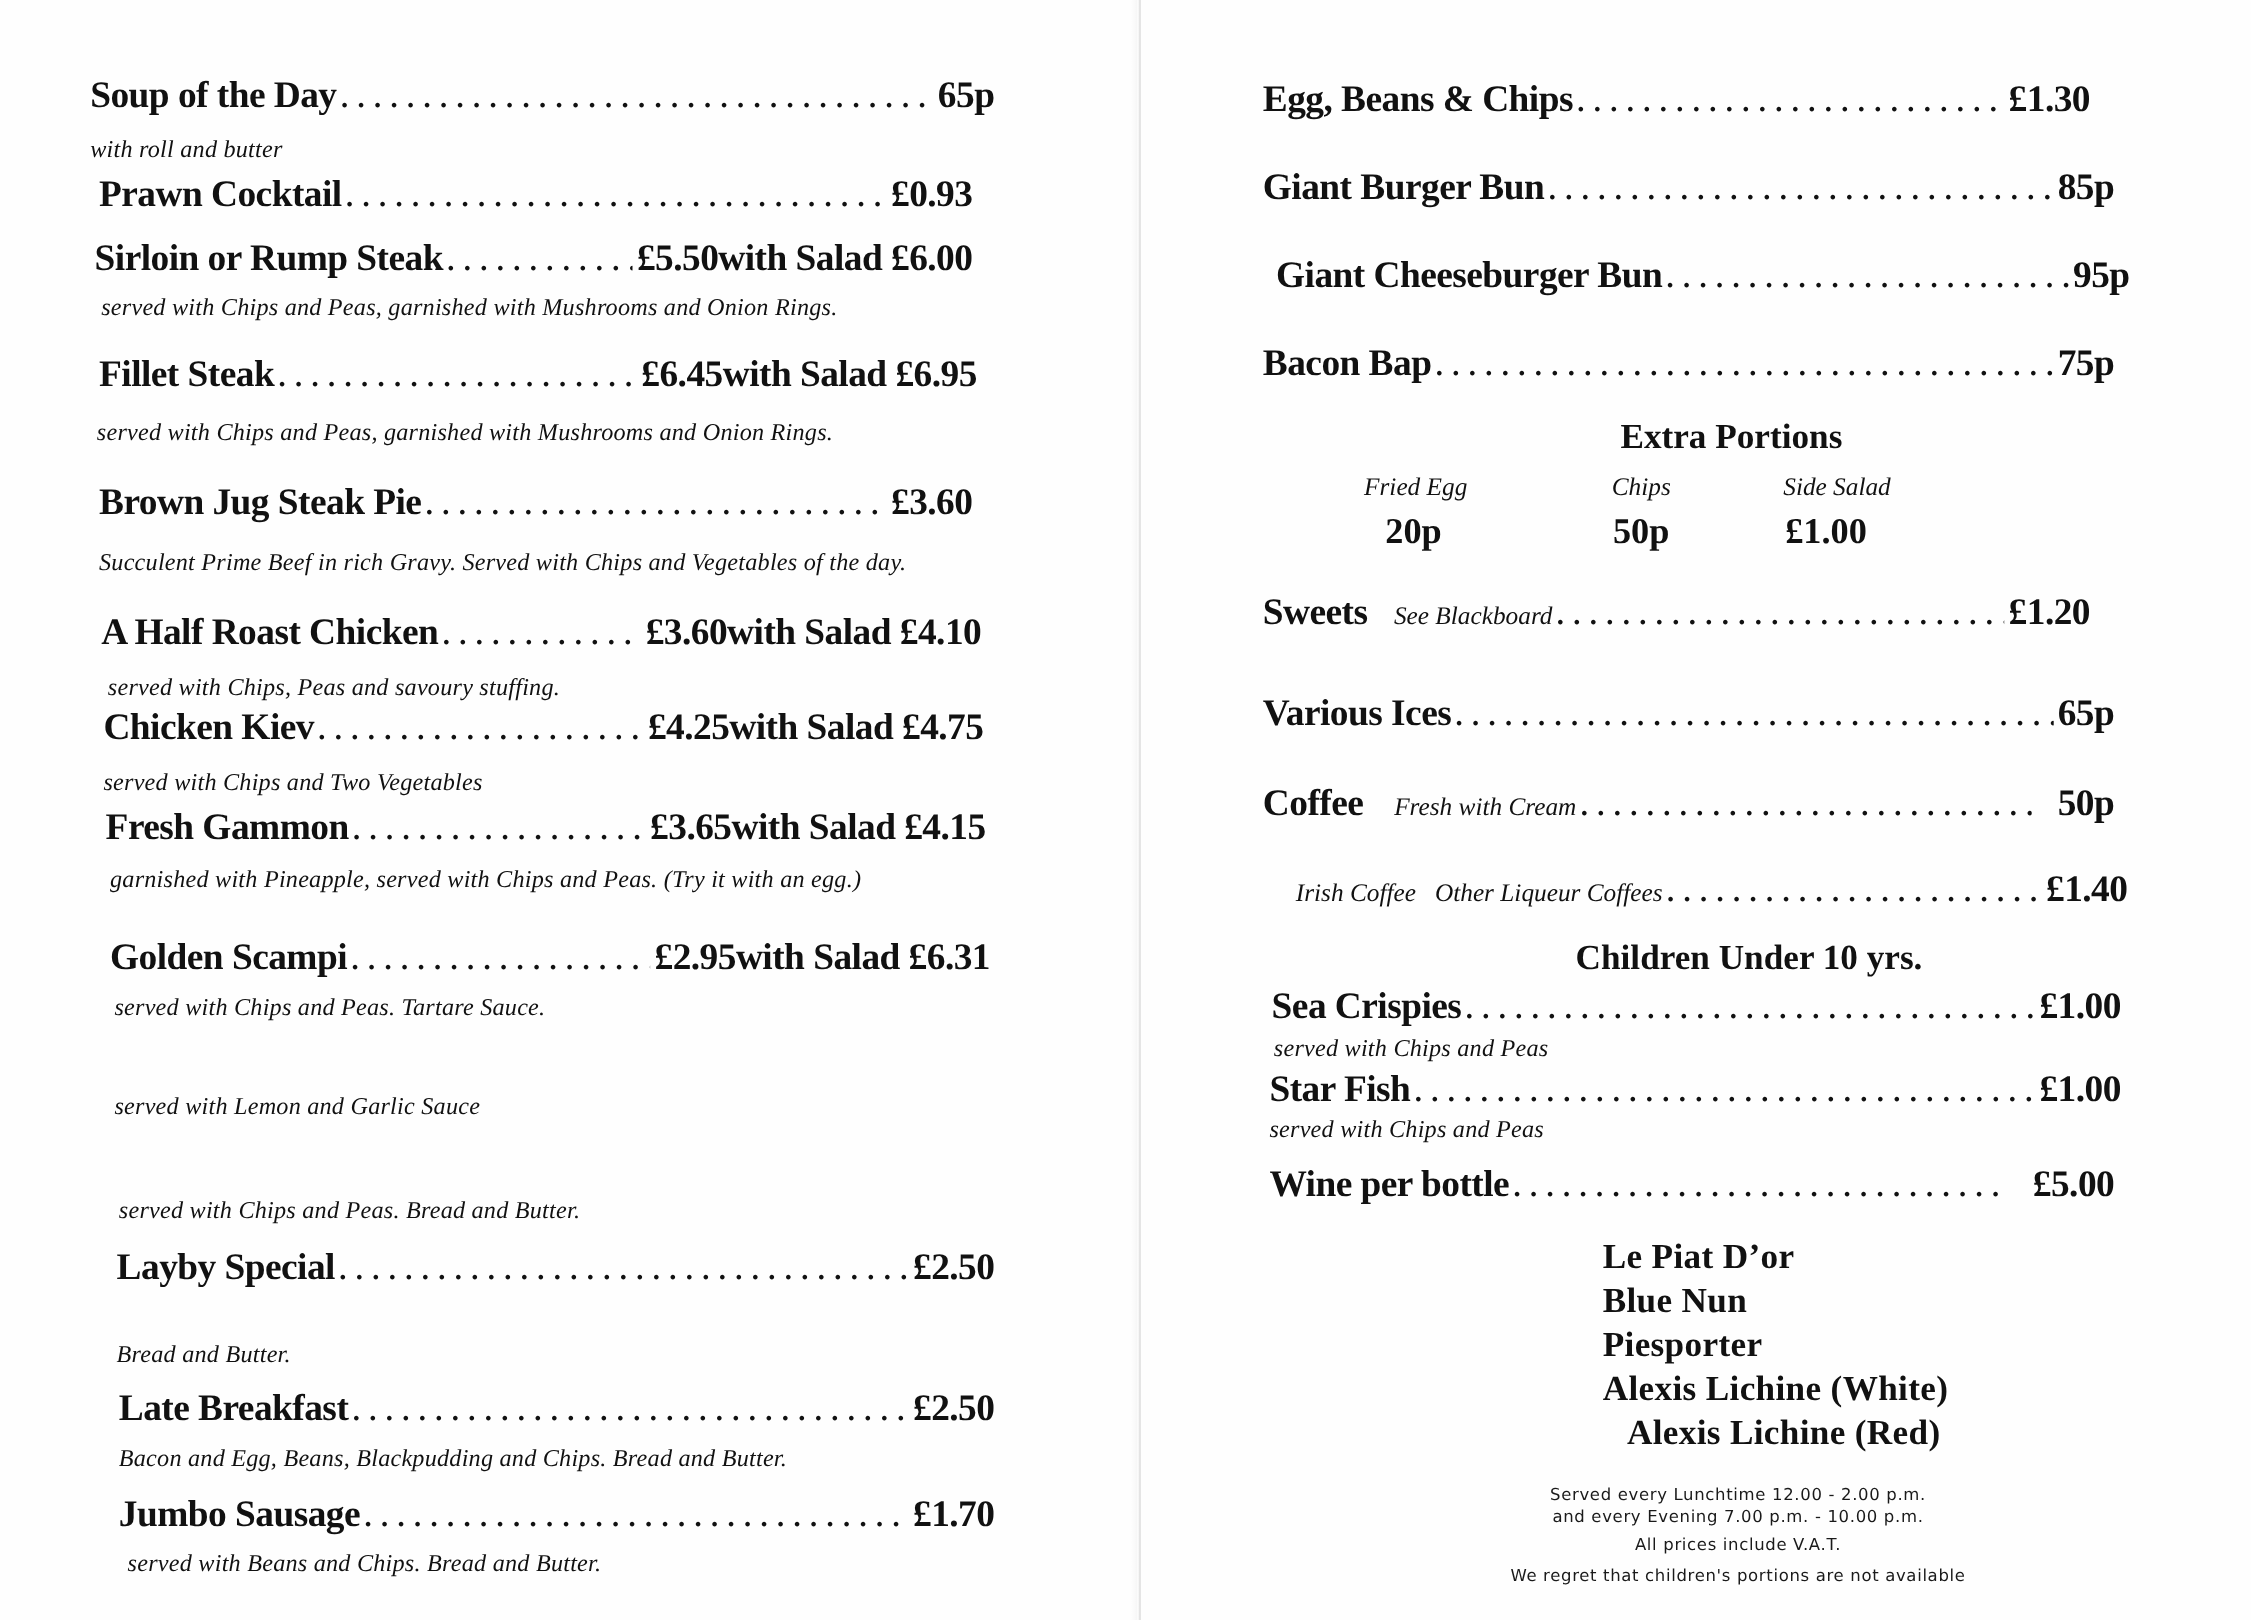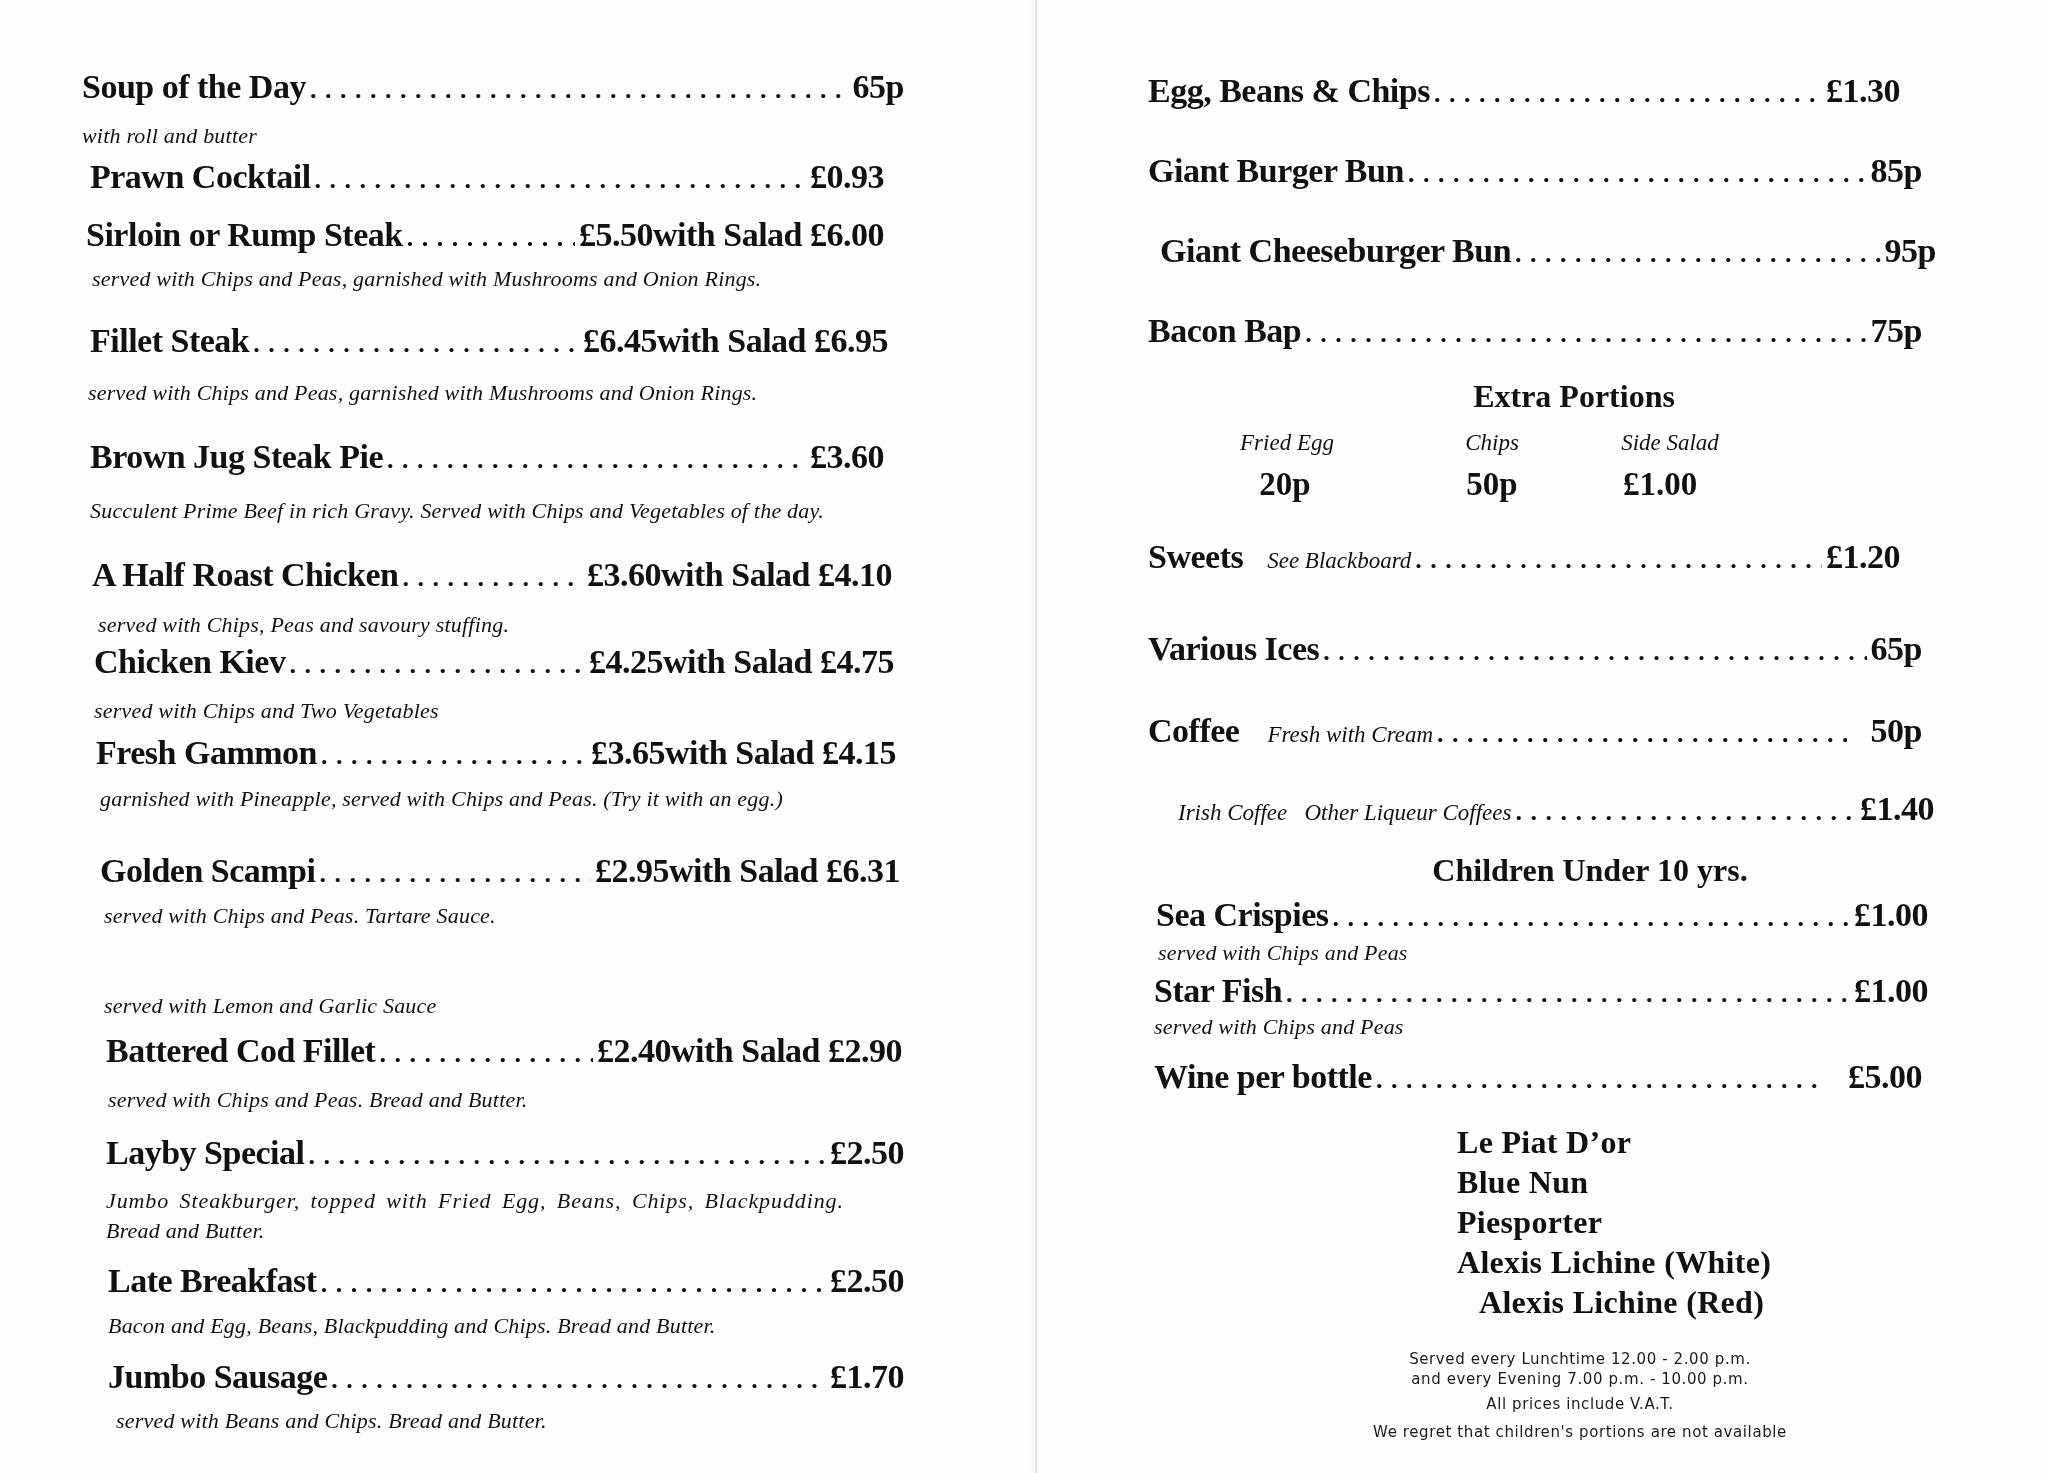--- a/index.html
+++ b/index.html
@@ -104,34 +104,27 @@
   <div class="row" style="left:100px; top:852px; width:800px;">
     <span class="name">Golden Scampi</span>
     <span class="leader"></span>
     <span class="price">£2.95</span>
     <span class="salad">with Salad £6.31</span>
   </div>
   <div class="desc" style="left:104px; top:903px;">served with Chips and Peas. Tartare Sauce.</div>
 
   <div class="desc" style="left:104px; top:993px;">served with Lemon and Garlic Sauce</div>
 
-  <div class="row" style="left:106px; top:1032px; width:796px;">
-    <span class="name">Battered Cod Fillet</span>
-    <span class="leader"></span>
-    <span class="price">£2.40</span>
-    <span class="salad">with Salad £2.90</span>
-  </div>
   <div class="desc" style="left:108px; top:1087px;">served with Chips and Peas. Bread and Butter.</div>
 
   <div class="row" style="left:106px; top:1134px; width:798px;">
     <span class="name">Layby Special</span>
     <span class="leader"></span>
     <span class="price">£2.50</span>
   </div>
-  <div class="desc" style="left:106px; top:1188px; letter-spacing:0.9px; word-spacing:4px;">Jumbo Steakburger, topped with Fried Egg, Beans, Chips, Blackpudding.</div>
   <div class="desc" style="left:106px; top:1218px;">Bread and Butter.</div>
 
   <div class="row" style="left:108px; top:1262px; width:796px;">
     <span class="name">Late Breakfast</span>
     <span class="leader"></span>
     <span class="price">£2.50</span>
   </div>
   <div class="desc" style="left:108px; top:1313px;">Bacon and Egg, Beans, Blackpudding and Chips. Bread and Butter.</div>
 
   <div class="row" style="left:108px; top:1358px; width:796px;">

